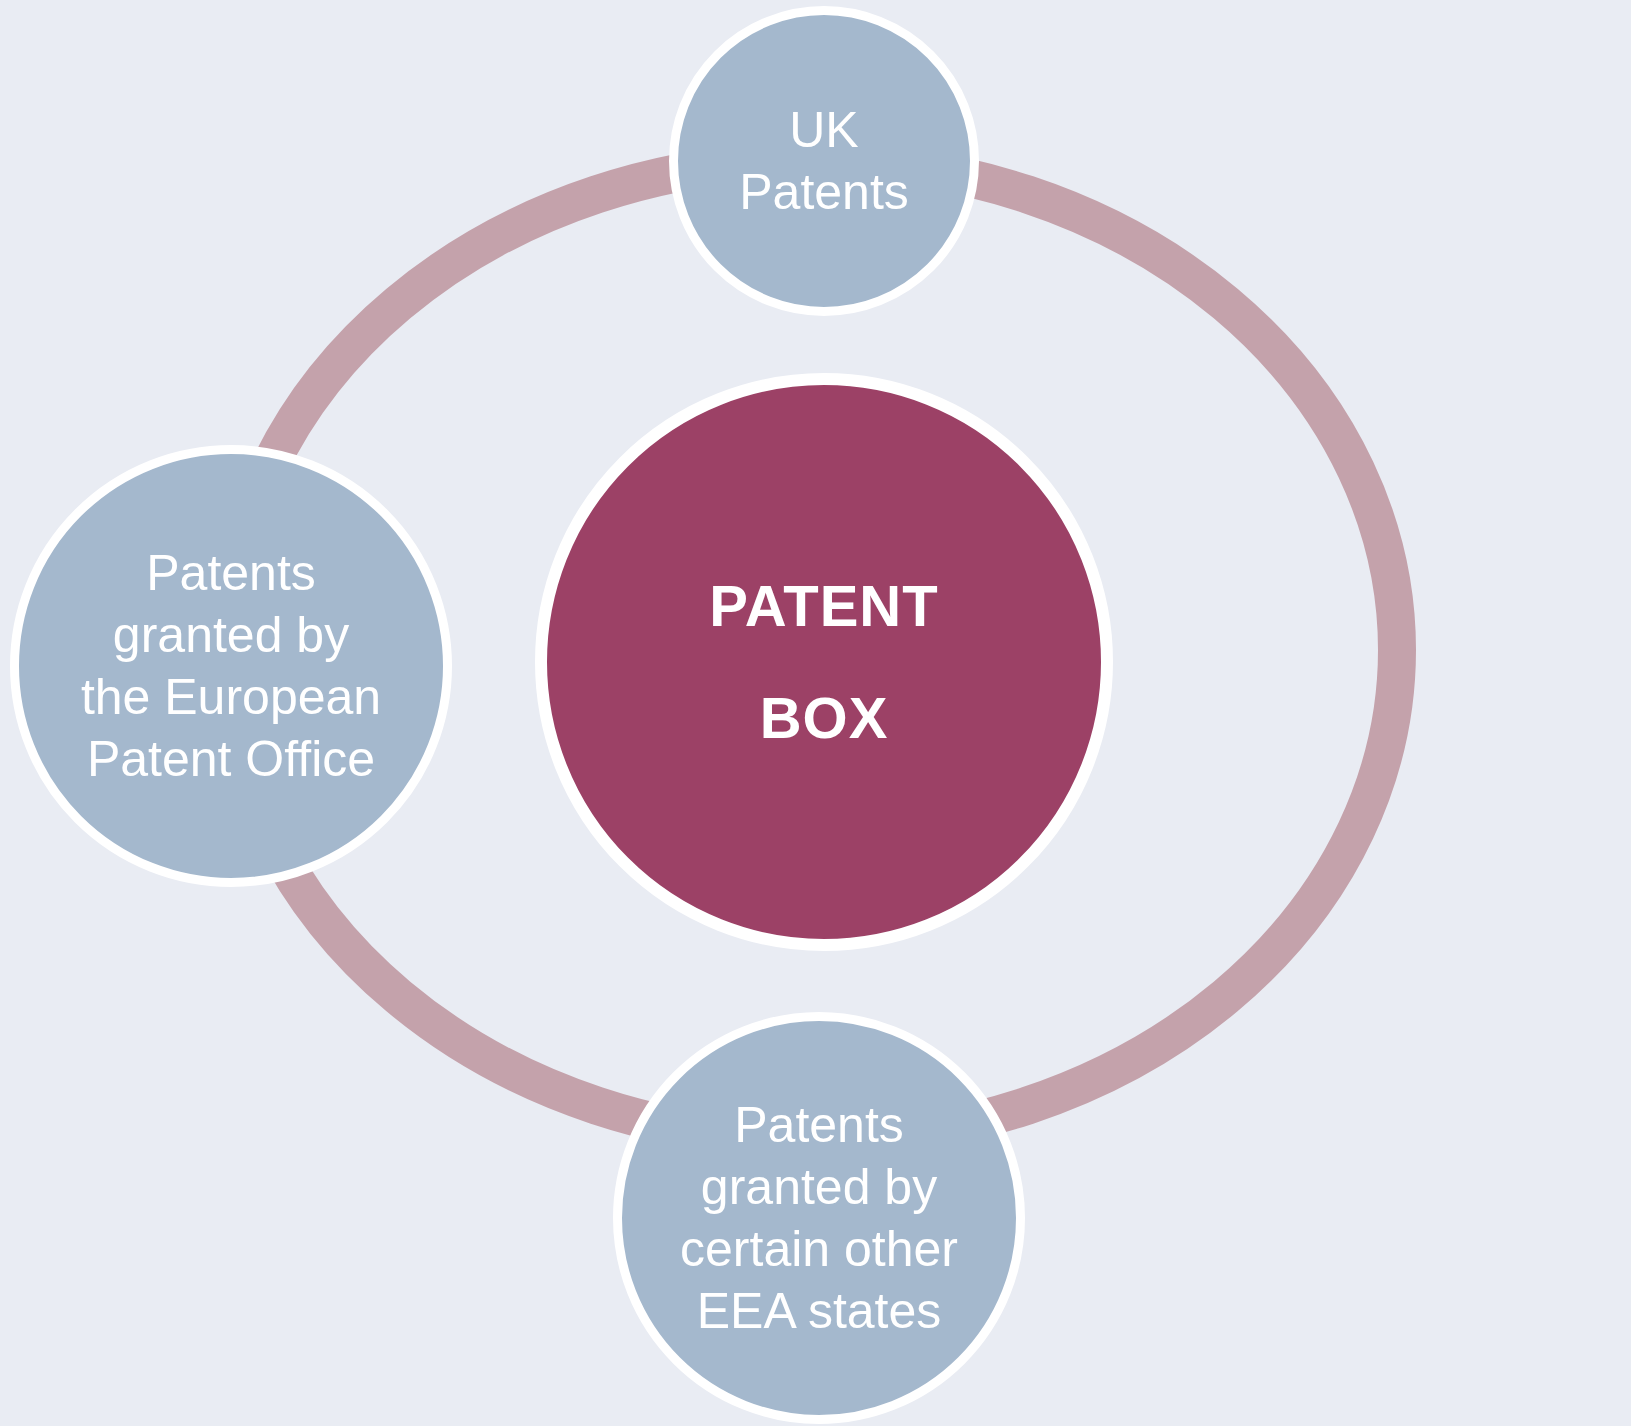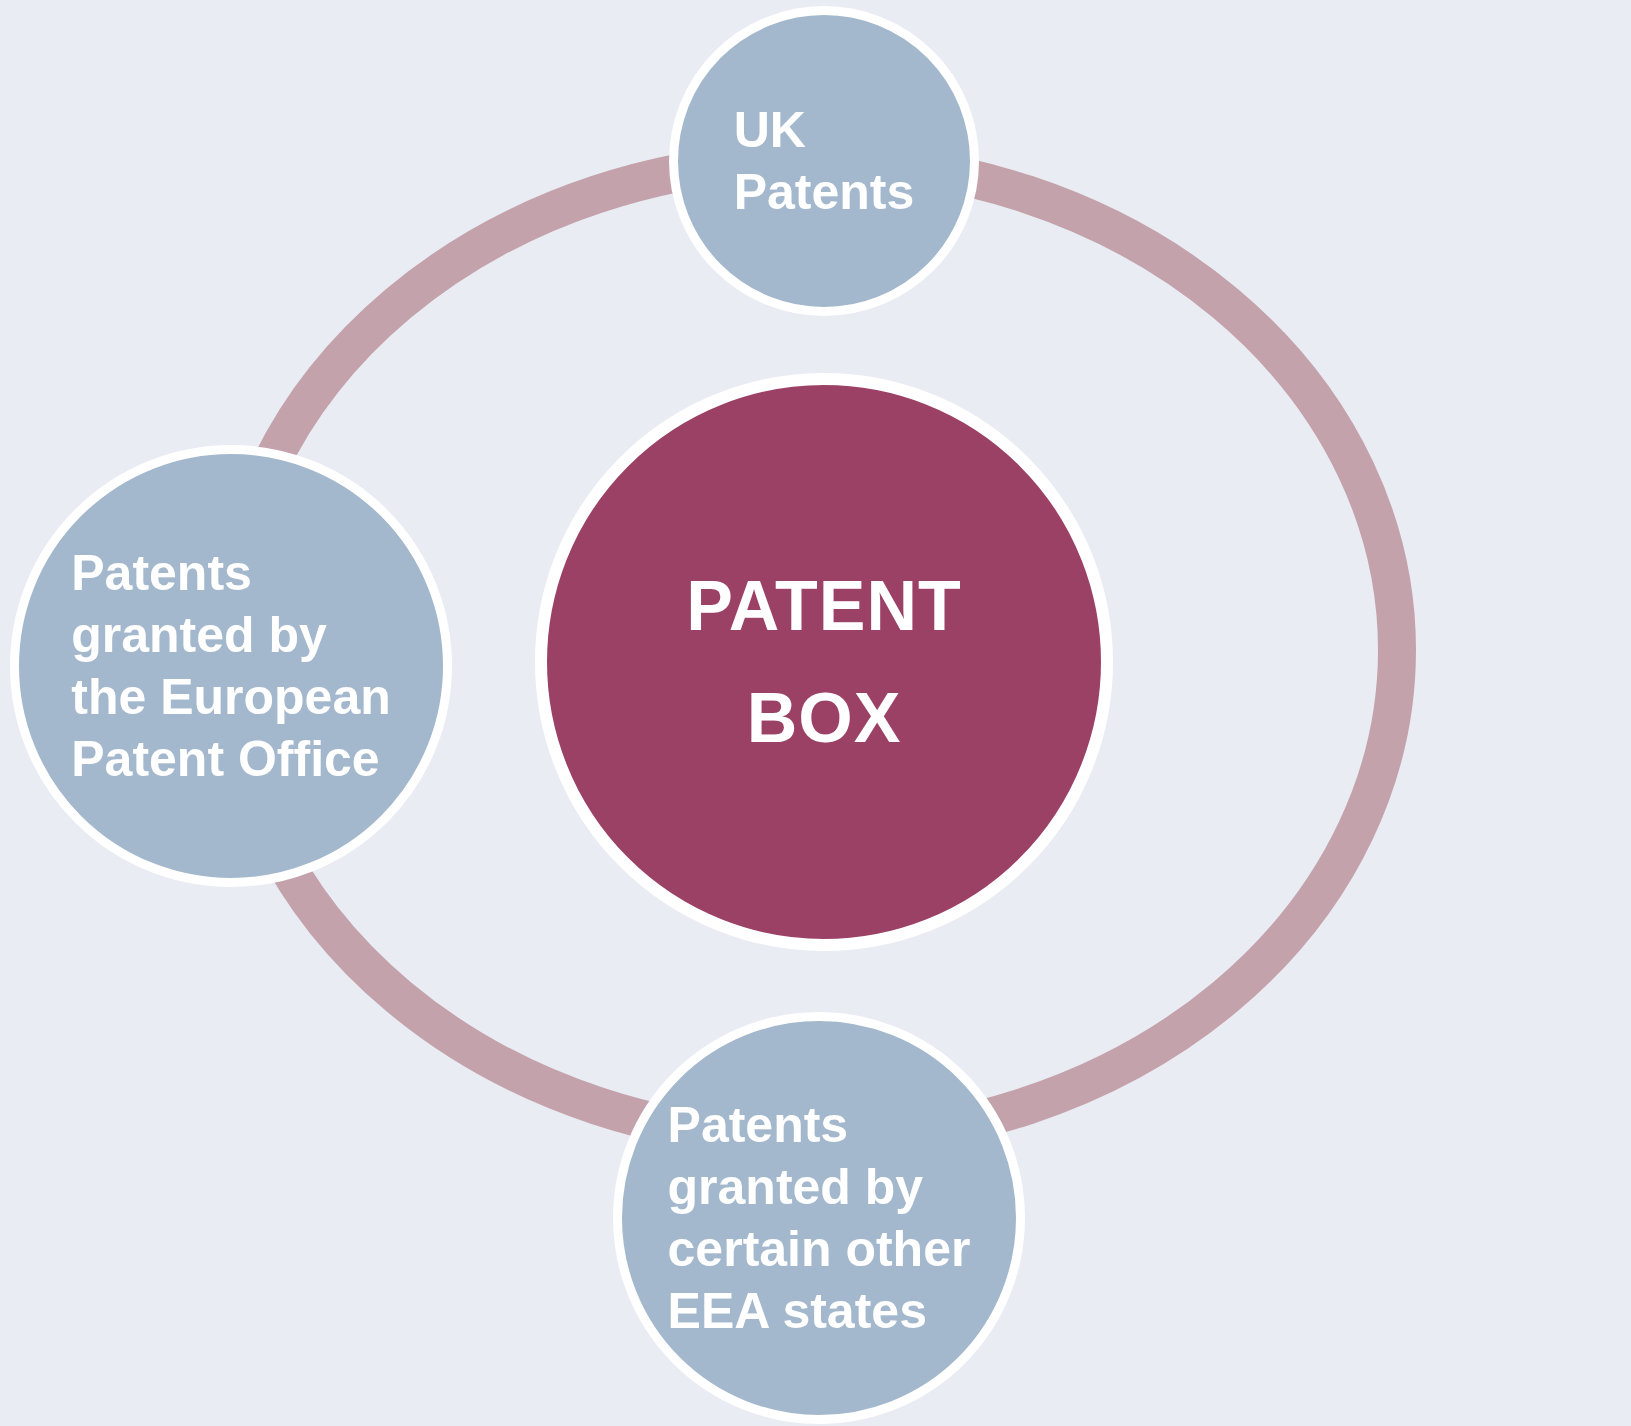--- a/index.html
+++ b/index.html
@@ -27,25 +27,25 @@
     border: 9px solid #ffffff;
     box-sizing: content-box;
     display: flex;
     align-items: center;
     justify-content: center;
     z-index: 2;
   }
 
   .node .label {
     white-space: pre-line;
-    text-align: left;
+    text-align: center;
     color: #ffffff;
     font-size: 50px;
     line-height: 62px;
-    font-weight: 700;
+    font-weight: 400;
   }
 
   .node-top    { left: 669px;  top: 6px;    width: 292px; height: 292px; }
   .node-right  { left: 1152px; top: 426px;  width: 458px; height: 458px; }
   .node-bottom { left: 613px;  top: 1012px; width: 394px; height: 394px; }
   .node-left   { left: 10px;   top: 445px;  width: 424px; height: 424px; }
 
   .node-center {
     position: absolute;
     left: 535px; top: 373px;
@@ -57,21 +57,21 @@
     display: flex;
     align-items: center;
     justify-content: center;
     z-index: 3;
   }
 
   .node-center .label {
     white-space: pre-line;
     text-align: center;
     color: #ffffff;
-    font-size: 70px;
+    font-size: 58px;
     line-height: 112px;
     font-weight: 700;
     letter-spacing: 1px;
   }
 </style>
 </head>
 <body>
 
 <div class="canvas">
 

